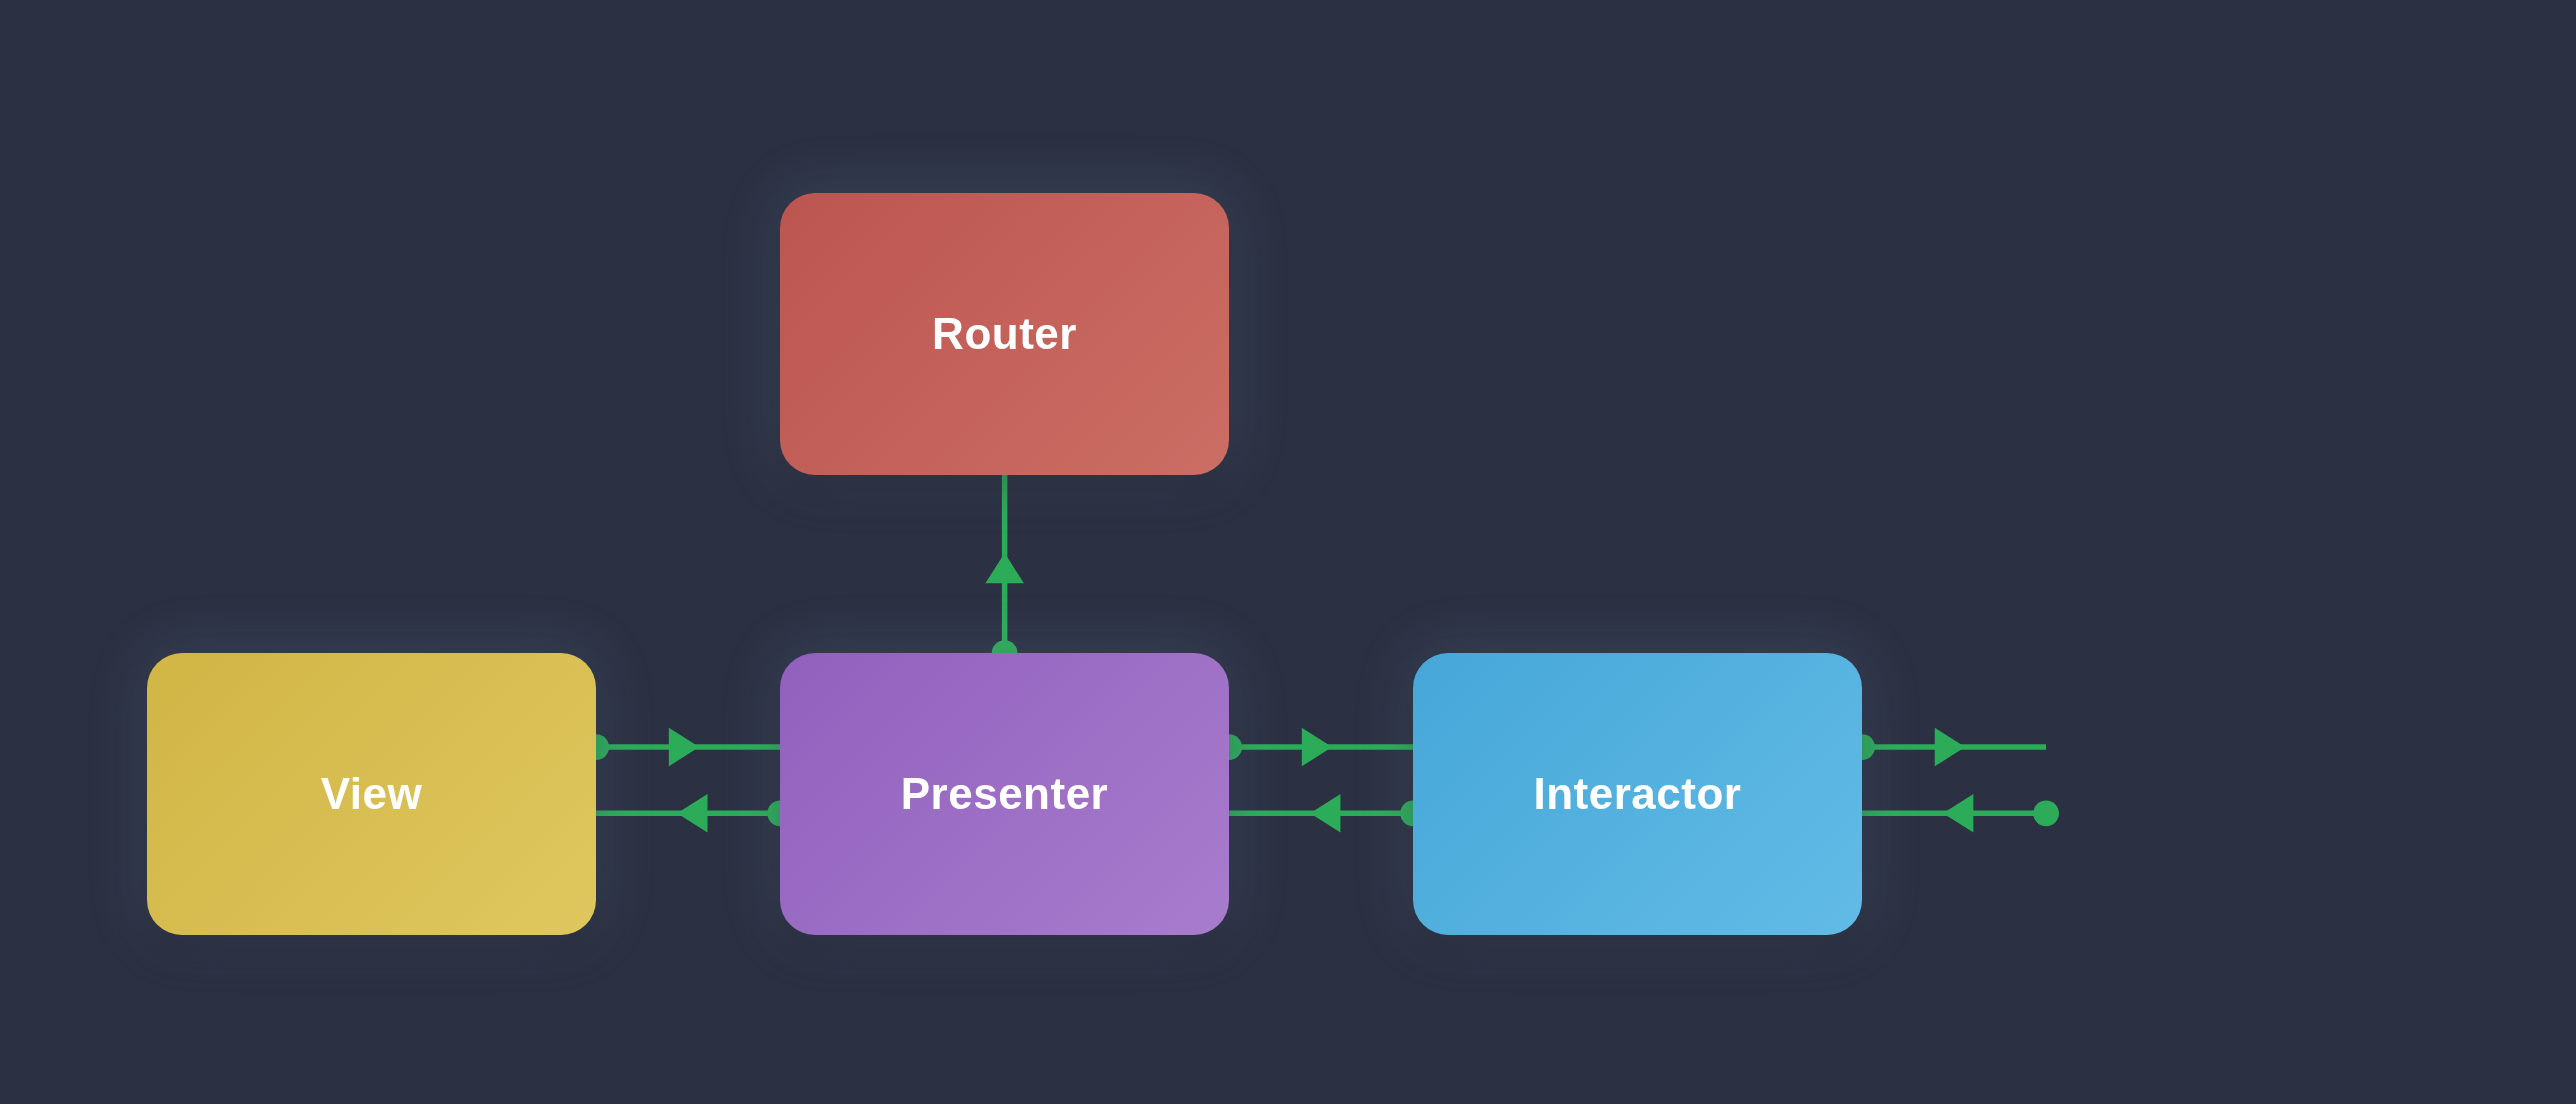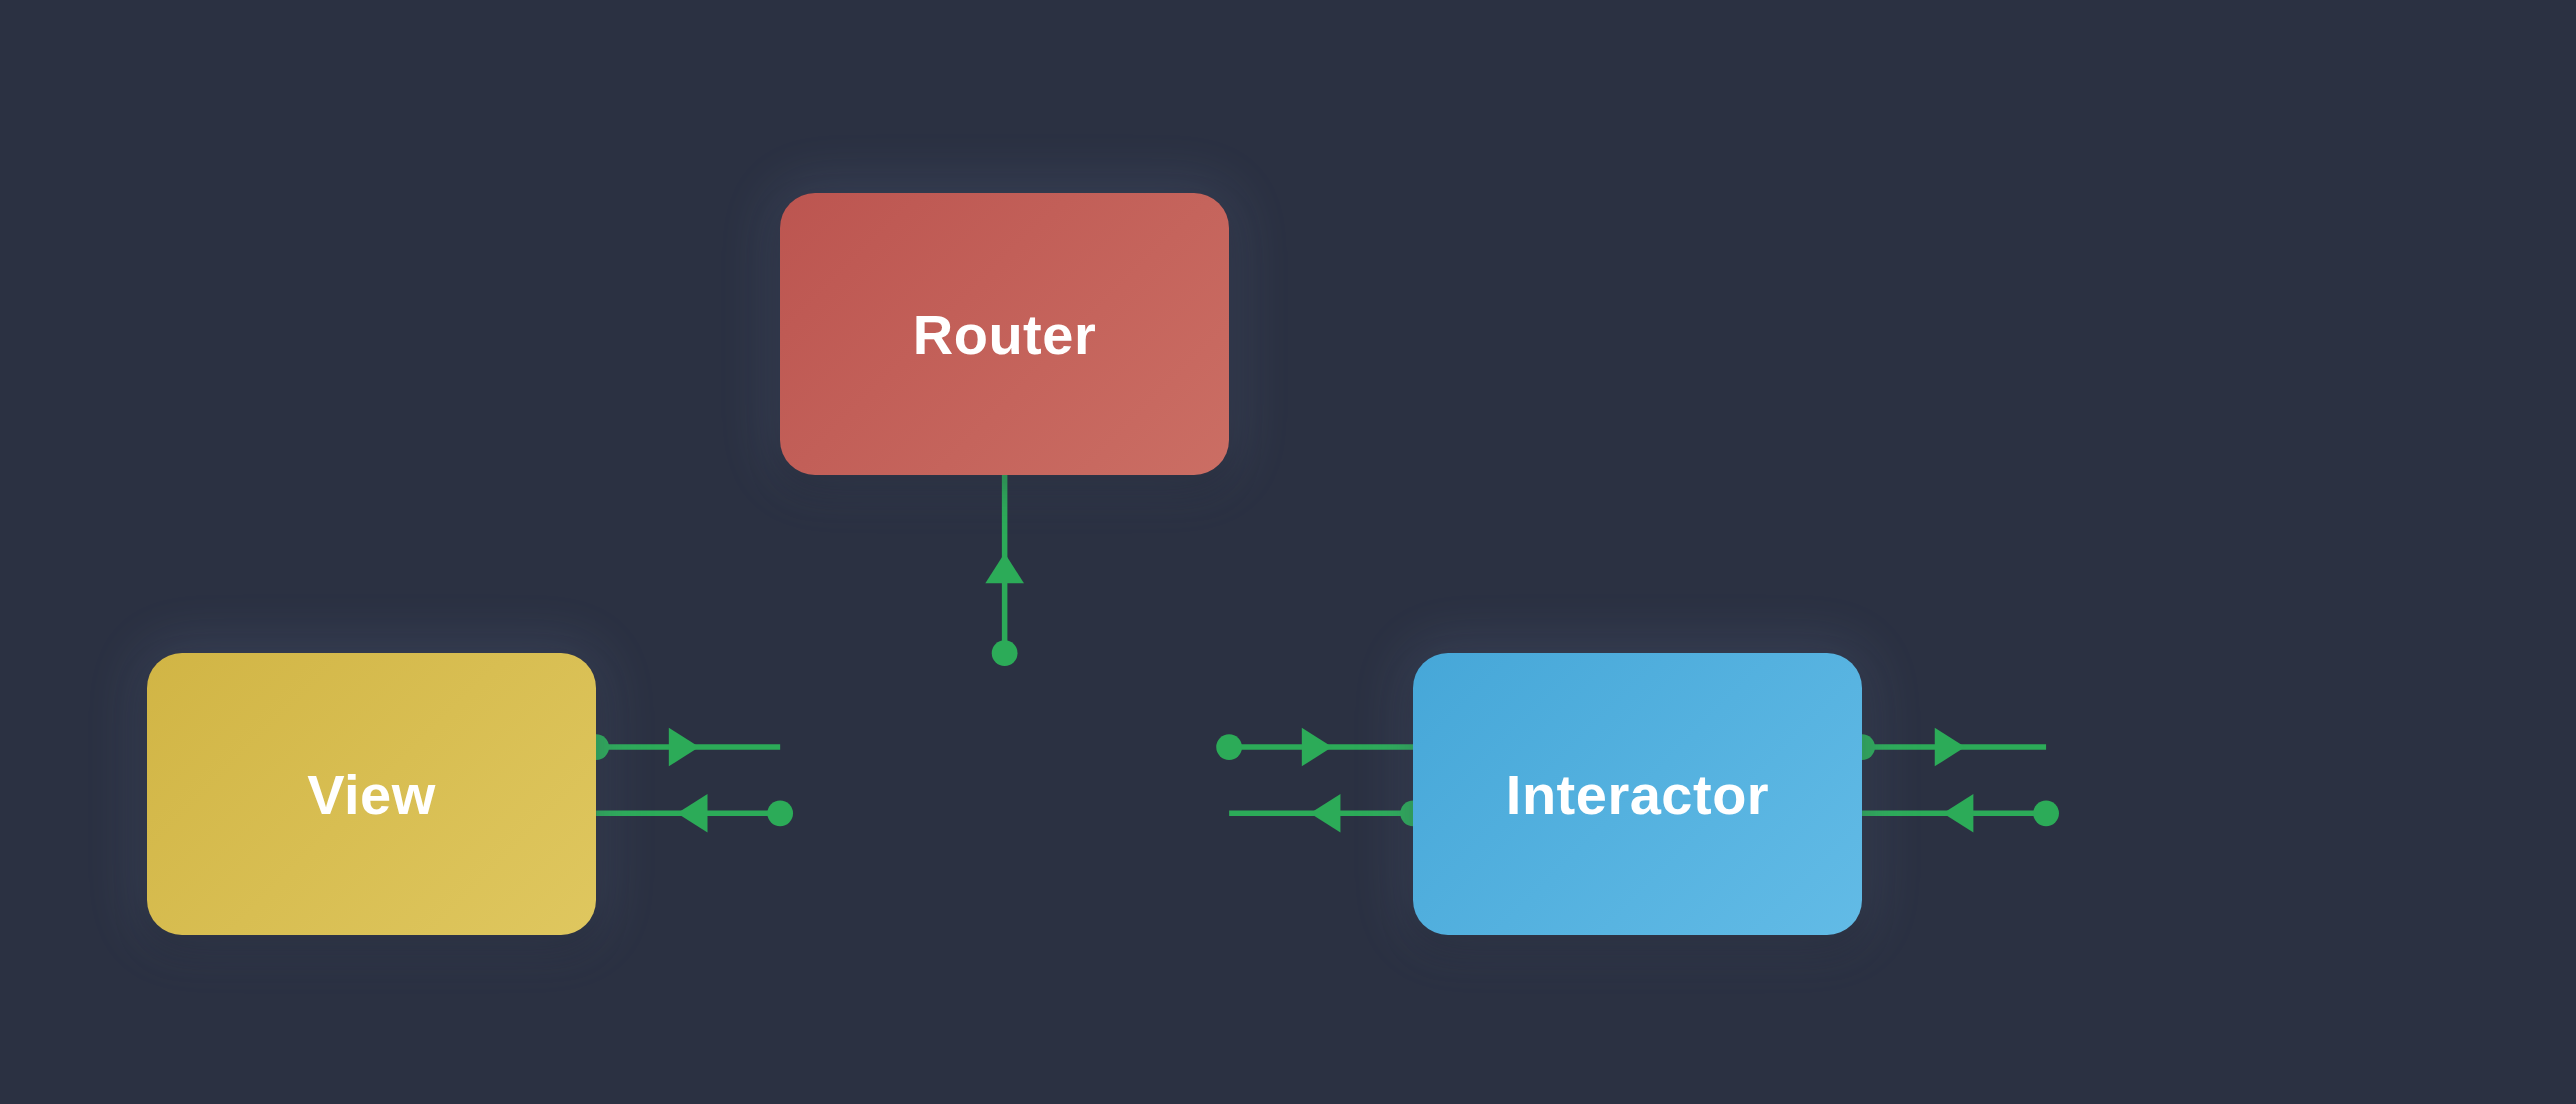--- a/index.html
+++ b/index.html
@@ -37,21 +37,21 @@
     border-radius: 35px;
     display: flex;
     align-items: center;
     justify-content: center;
     background: linear-gradient(135deg, var(--c1), var(--c2));
     box-shadow: 0 0 55px 7.4px rgba(155, 175, 225, 0.14),
                 0 14.7px 33px rgba(0, 0, 0, 0.22);
   }
   .node-label {
     color: var(--label, #ffffff);
-    font-size: 56px;
+    font-size: 44px;
     font-weight: 700;
     letter-spacing: 0.5px;
     white-space: nowrap;
   }
   .node-router     { left: 780px;  top: 193px; }
   .node-view       { left: 147px;  top: 653px; }
   .node-presenter  { left: 780px;  top: 653px; }
   .node-interactor { left: 1413px; top: 653px; }
   .node-entity     { left: 2046px; top: 653px; }
 </style>
@@ -107,20 +107,23 @@
   </svg>
 
   <div class="node node-router" style="--c1: #bc5550; --c2: #cb6e64;">
     <span class="node-label">Router</span>
   </div>
 
   <div class="node node-view" style="--c1: #d1b545; --c2: #dfc75f;">
     <span class="node-label">View</span>
   </div>
 
+  <div class="node node-presenter" style="--c1: #9160bd; --c2: #a87ccd;">
+    <span class="node-label">Presenter</span>
+  </div>
 
   <div class="node node-interactor" style="--c1: #46a7d8; --c2: #62bbe6;">
     <span class="node-label">Interactor</span>
   </div>
 
 
 </div>
 
 
 </body></html>

